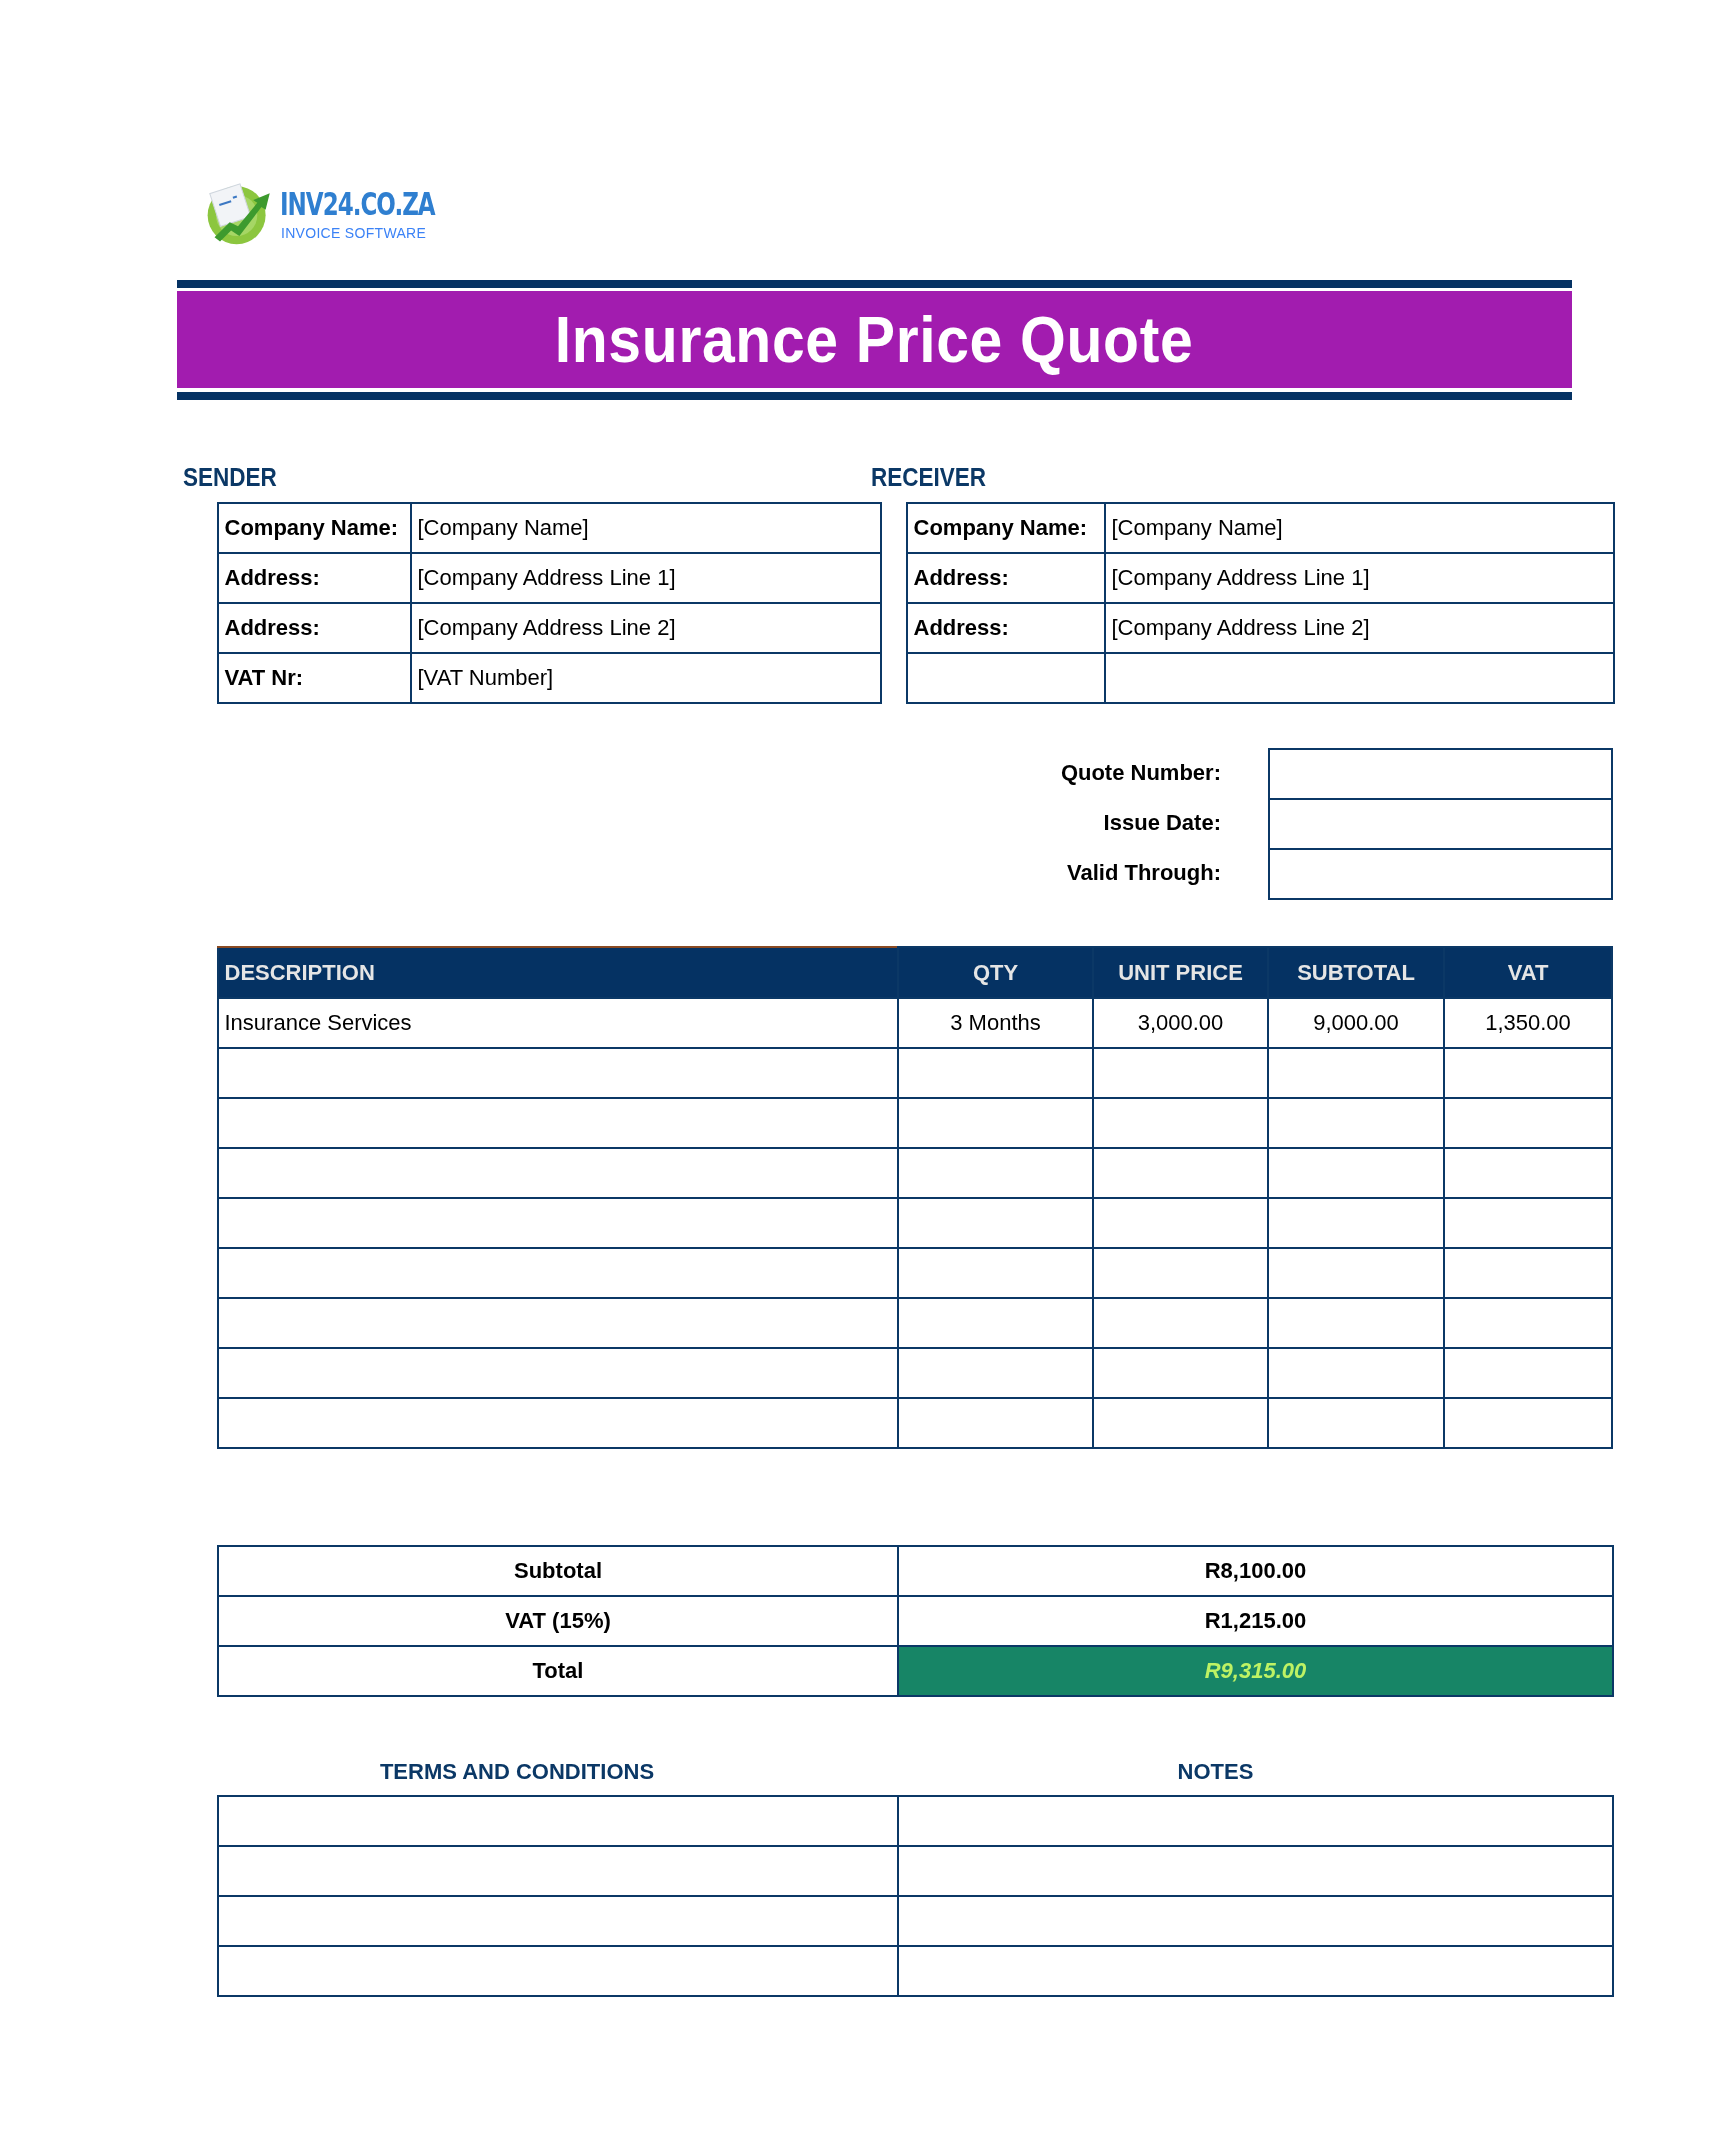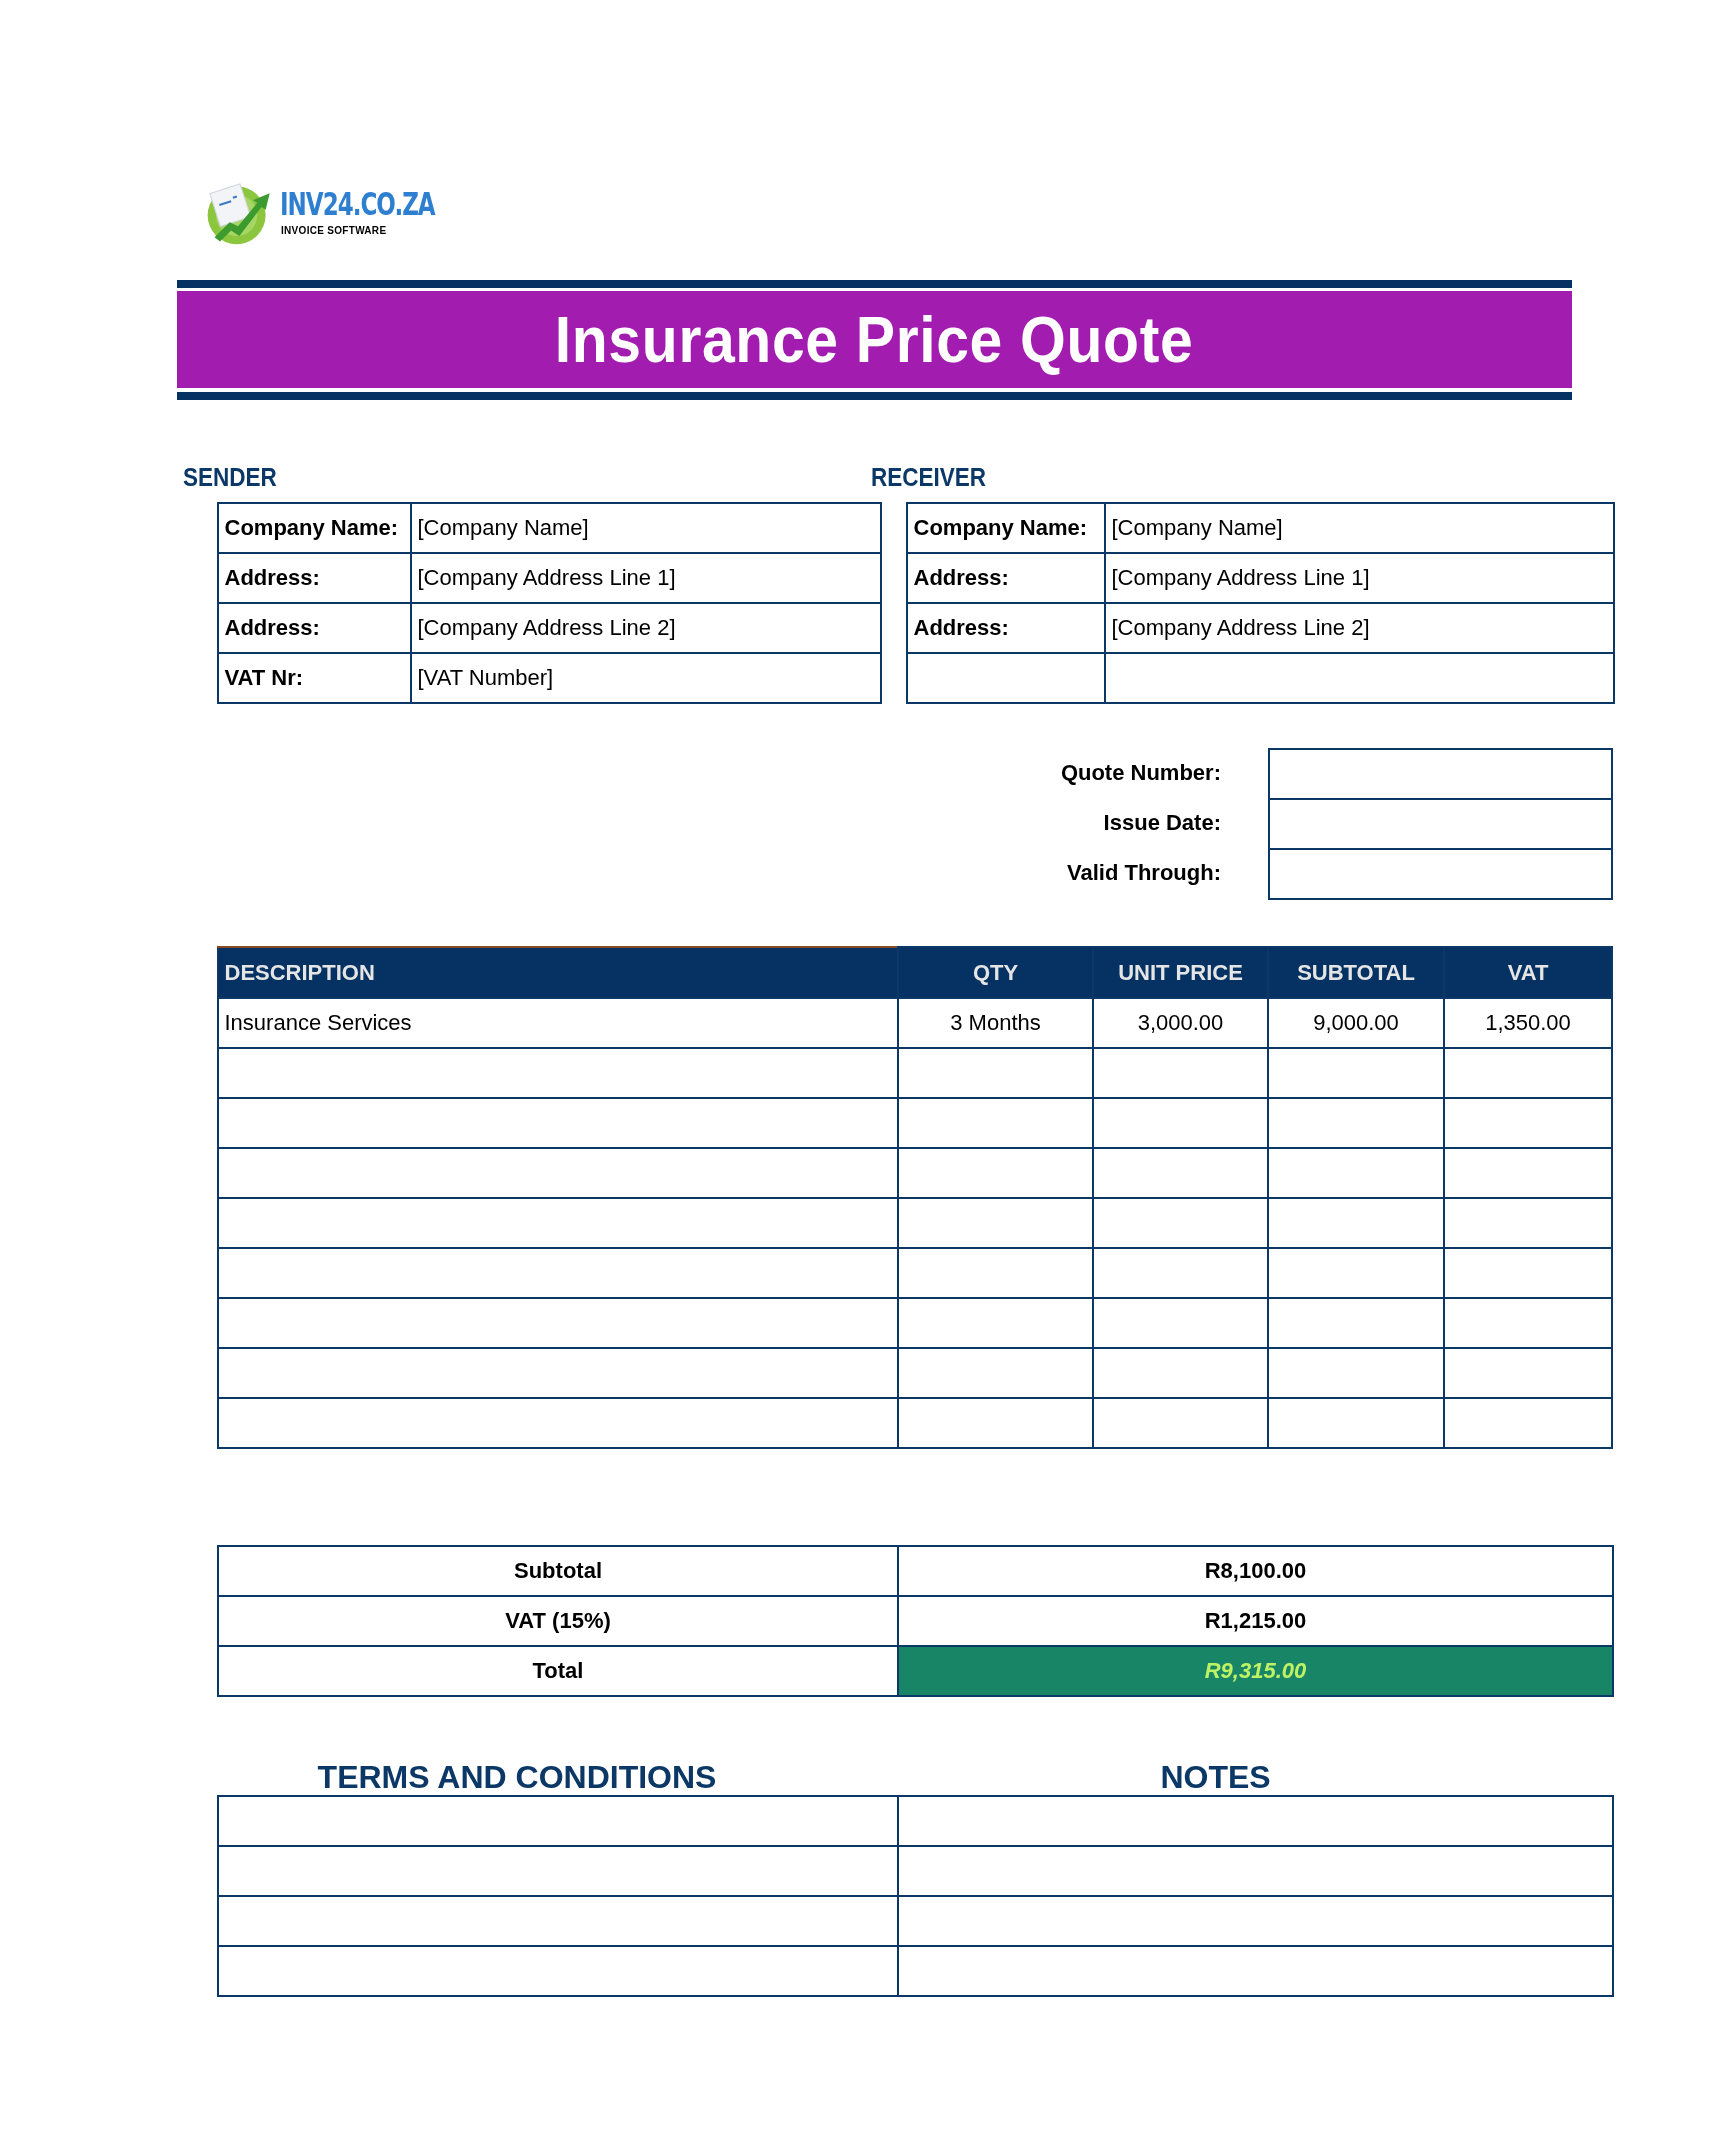--- a/index.html
+++ b/index.html
@@ -6,22 +6,22 @@
   body { width: 1717px; height: 2151px; position: relative; overflow: hidden;
          font-family: "Liberation Sans", "DejaVu Sans", sans-serif; color: #000; }
   .abs { position: absolute; box-sizing: border-box; }
 
   
   .logo { left: 202px; top: 175px; width: 236px; height: 76px; }
   .logo-mark { position: absolute; left: 0; top: 2.8px; width: 72px; height: 69px; }
   .logo-brand { position: absolute; left: 78px; top: 9.7px; font-family: "DejaVu Sans", sans-serif;
                 font-weight: bold; font-size: 32px; letter-spacing: -1.4px; color: #2f7fd0;
                 transform: scaleX(0.72); transform-origin: left top; white-space: nowrap; }
-  .logo-sub { position: absolute; left: 79px; top: 50px; font-size: 10px; color: #000000;
-              letter-spacing: 0.3px; white-space: nowrap; font-weight: bold; }
+  .logo-sub { position: absolute; left: 79px; top: 50px; font-size: 14px; color: #3b82f6;
+              letter-spacing: 0.3px; white-space: nowrap; }
 
   
   .bar-top { left: 177px; top: 280px; width: 1395px; height: 8.3px; background: #053263; }
   .bar-main { left: 177px; top: 291px; width: 1395px; height: 97px; background: #a21caf;
               display: flex; align-items: center; justify-content: center; }
   .bar-bottom { left: 177px; top: 392px; width: 1395px; height: 8.3px; background: #053263; }
   .title { color: #ffffff; font-weight: bold; font-size: 64px; letter-spacing: 0.7px;
            transform: scaleX(0.92); }
 
   
@@ -37,21 +37,21 @@
   .items th { background: #053263; color: #e5e5e5; font-weight: bold; font-size: 21.5px; height: 51px; }
   .items th.desc { text-align: left; border-top: 2.8px solid #8a4a22; }
   .items td { height: 50px; }
 
   .quote-labels { left: 1039px; top: 748px; width: 182px; }
   .quote-label { height: 50px; line-height: 50px; text-align: right; font-weight: bold; font-size: 22px; }
 
   .totals td { height: 50px; text-align: center; font-weight: bold; }
   .totals td.grand { background: #178566; color: #bef264; font-style: italic; }
 
-  .heading-center { font-weight: bold; font-size: 32px; color: #0b3866; text-align: center; }
+  .heading-center { font-weight: bold; font-size: 22px; color: #0b3866; text-align: center; }
   .tc td { height: 50px; }
 </style>
 </head>
 <body>
 
 <div class="abs logo">
   <svg class="logo-mark" viewBox="0 0 104 100">
     <circle cx="50" cy="54" r="42" fill="#8cc63f"></circle>
     <circle cx="50" cy="54" r="30" fill="#a6d665"></circle>
     <g transform="rotate(-18 42 40)">

